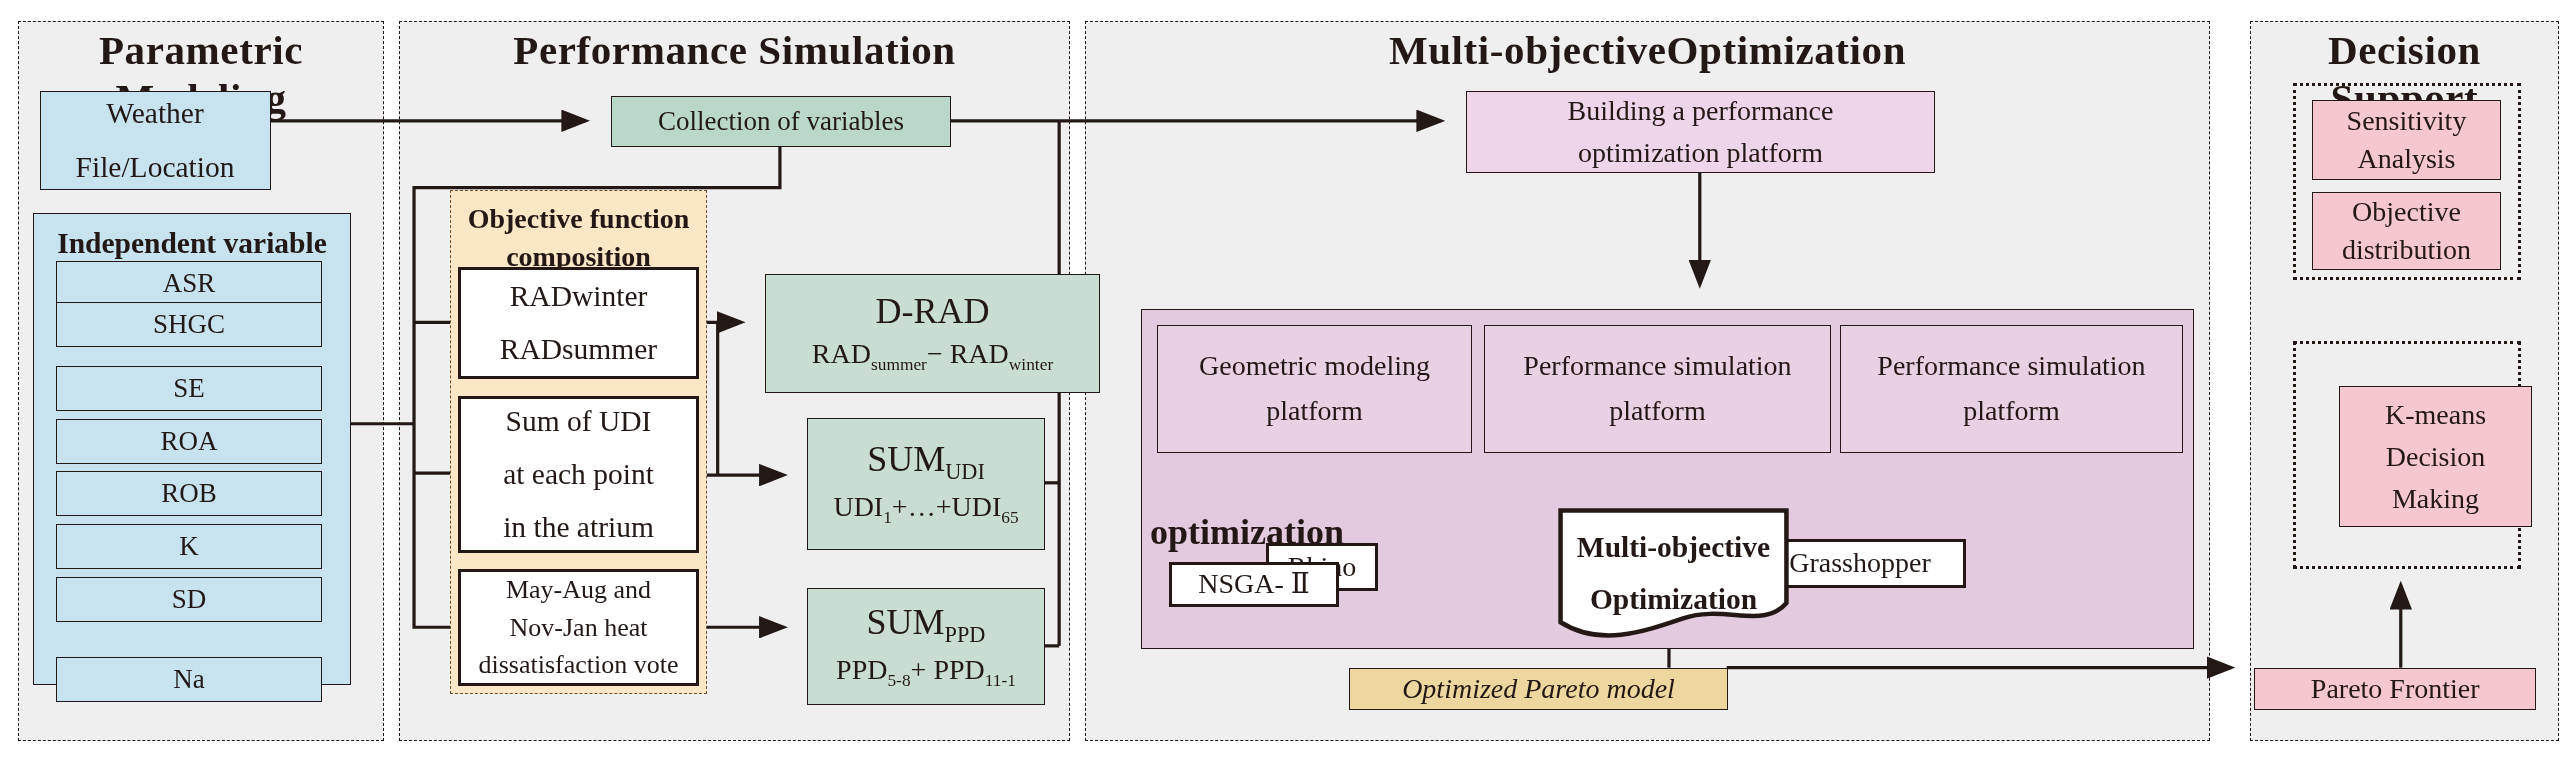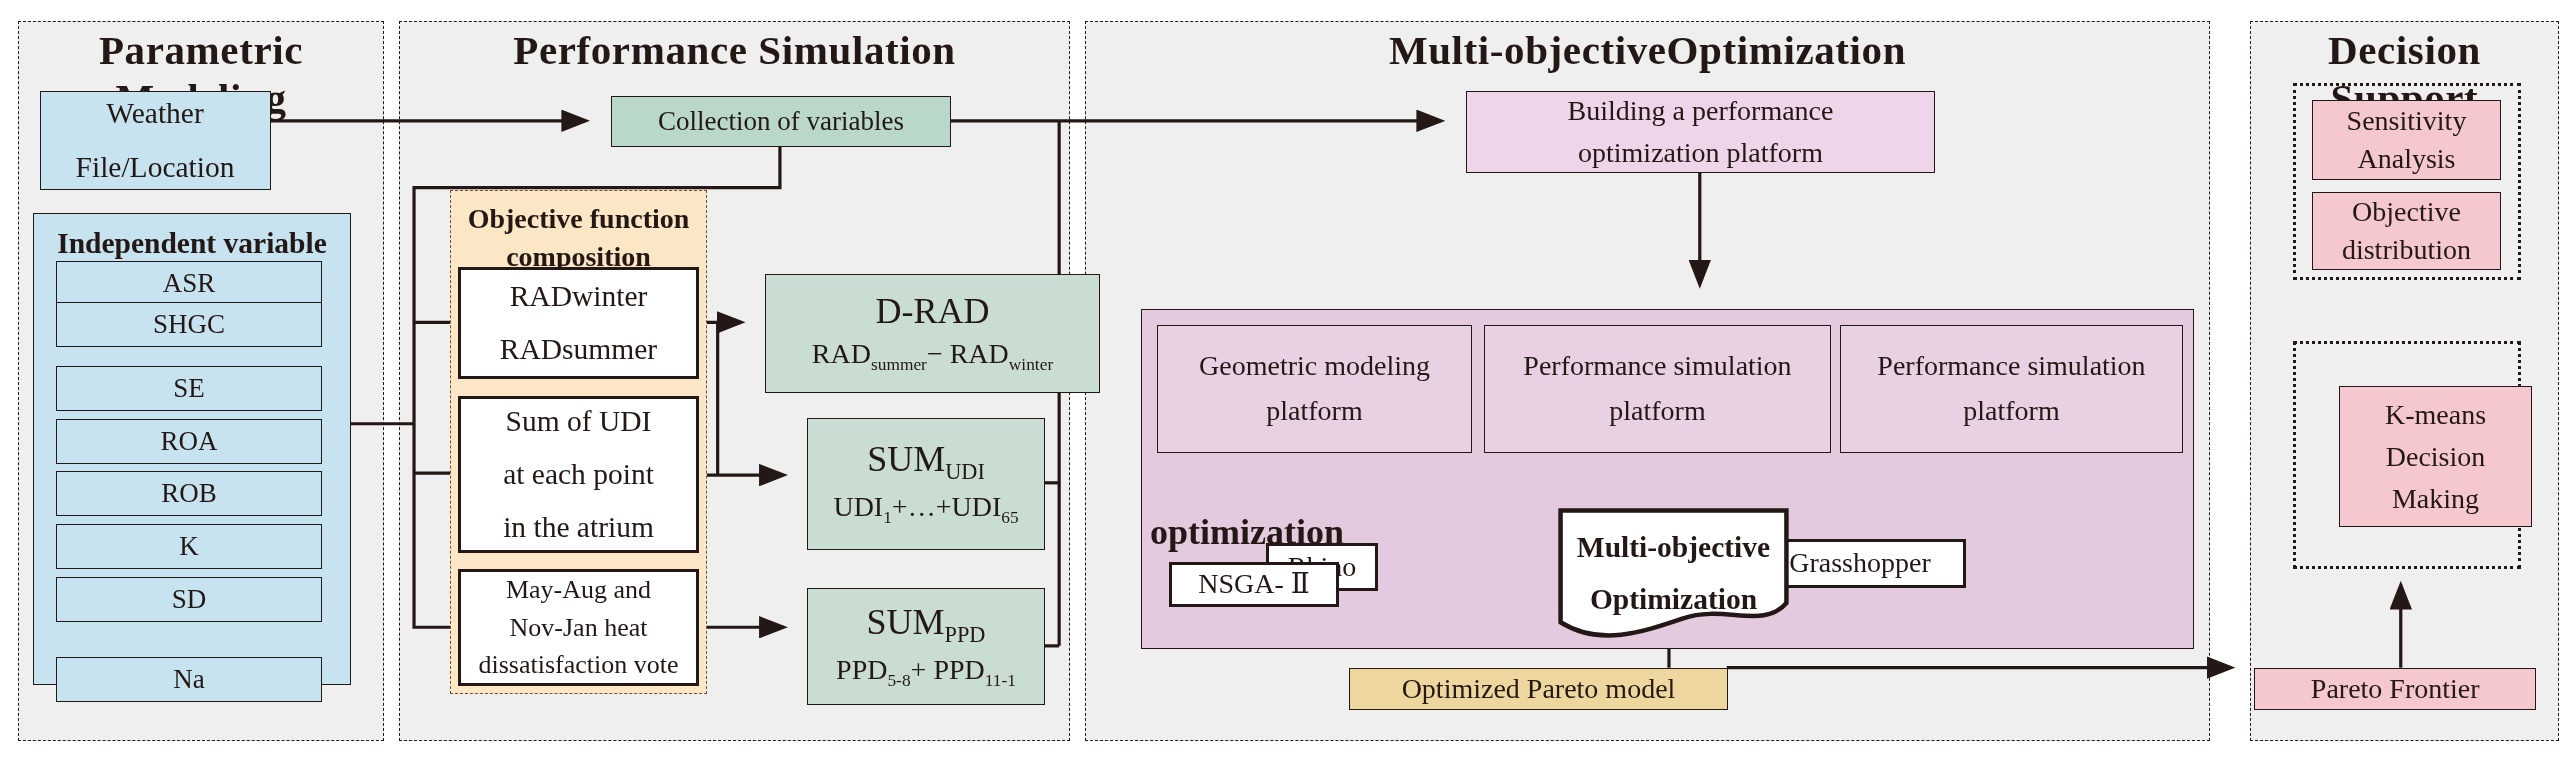--- a/index.html
+++ b/index.html
@@ -16,21 +16,21 @@
   .bd-thick{border:3.2px solid #231815;}
   .blue{background:#c6e3ef;}
   .teal{background:#b9d8c9;}
   .teal2{background:#c9ddd3;}
   .peach{background:#fbe7c6;border:1.9px dashed #6f4f33;}
   .white{background:#ffffff;}
   .mauve{background:#eed5e9;}
   .mauve2{background:#e9d1e4;}
   .container-pink{background:#e3cade;}
   .rose{background:#f5c8d0;}
-  .tan{background:#eed79e;}
+  .tan{background:#eed79e;font-style:italic;}
   .dotted{position:absolute;border:3.2px dotted #231815;box-sizing:border-box;z-index:1;}
   .t42{font-size:27px;line-height:1.55;}
   .t44{font-size:28px;line-height:1.6;}
   .t46{font-size:29.5px;line-height:1.8;}
   .t40{font-size:26px;line-height:1.45;}
   .t56{font-size:36px;}
   .bold{font-weight:700;}
   sub{font-size:0.62em;}
   .formula{font-size:28px;margin-top:6.4px;}
   .result-title{font-size:36px;line-height:1.1;}

